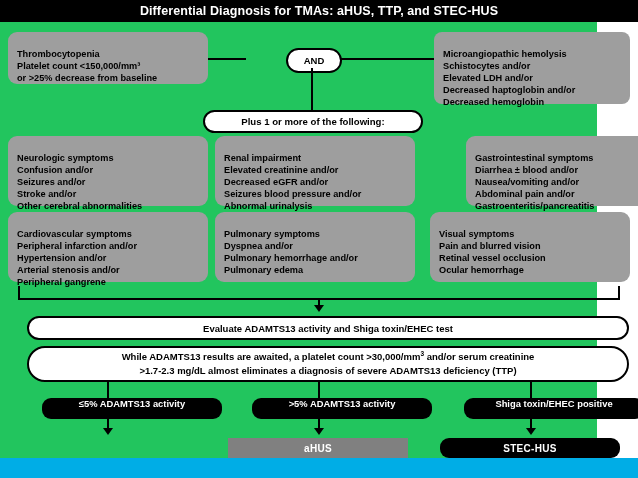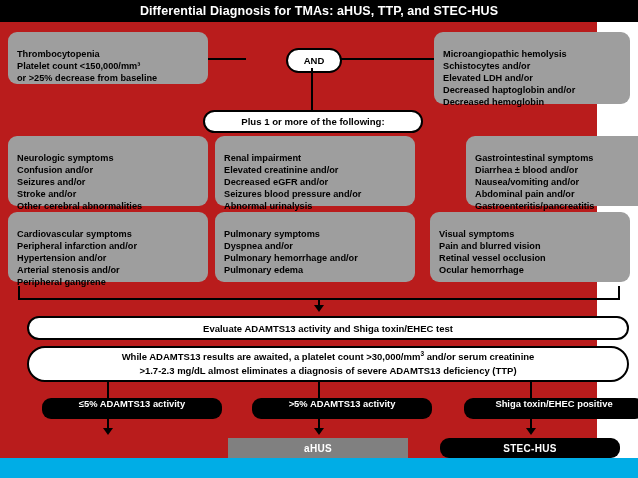--- a/index.html
+++ b/index.html
@@ -3,21 +3,21 @@
 <meta charset="utf-8">
 <style>
   html,body{margin:0;padding:0;}
   body{
     width:638px;height:478px;
     background:#ffffff;
     font-family:"Liberation Sans", sans-serif;
     overflow:hidden;
     position:relative;
   }
-  .page{position:relative;width:597px;height:478px;background:#b91c1c;}
+  .page{position:relative;width:597px;height:478px;background:#22c55e;}
 
   
   .header{
     position:absolute;left:0;top:0;width:638px;height:22px;
     background:#000;color:#fff;
     display:flex;align-items:center;justify-content:center;
     font-size:12.5px;font-weight:bold;letter-spacing:.1px;
   }
 
   
@@ -108,21 +108,21 @@
   <div class="gbox" style="left:8px;top:32px;width:200px;height:52px;">
     <span class="ttl">Thrombocytopenia</span>
     <span class="ln">Platelet count &lt;150,000/mm³</span>
     <span class="ln">or &gt;25% decrease from baseline</span>
   </div>
 
   <div class="and-oval" style="left:286px;top:48px;width:52px;height:21px;">
     <span>AND</span>
   </div>
 
-  <div class="gbox" style="left:434px;top:32px;width:196px;height:72px;">
+  <div class="gbox" style="left:434px;top:32px;width:196px;height:72px;border-radius:8px;">
     <span class="ttl">Microangiopathic hemolysis</span>
     <span class="ln">Schistocytes and/or</span>
     <span class="ln">Elevated LDH and/or</span>
     <span class="ln">Decreased haptoglobin and/or</span>
     <span class="ln">Decreased hemoglobin</span>
   </div>
 
   <div class="vline" style="left:311px;top:68px;height:43px;"></div>
 
   <div class="plus-pill" style="left:203px;top:110px;width:216px;height:19px;">

